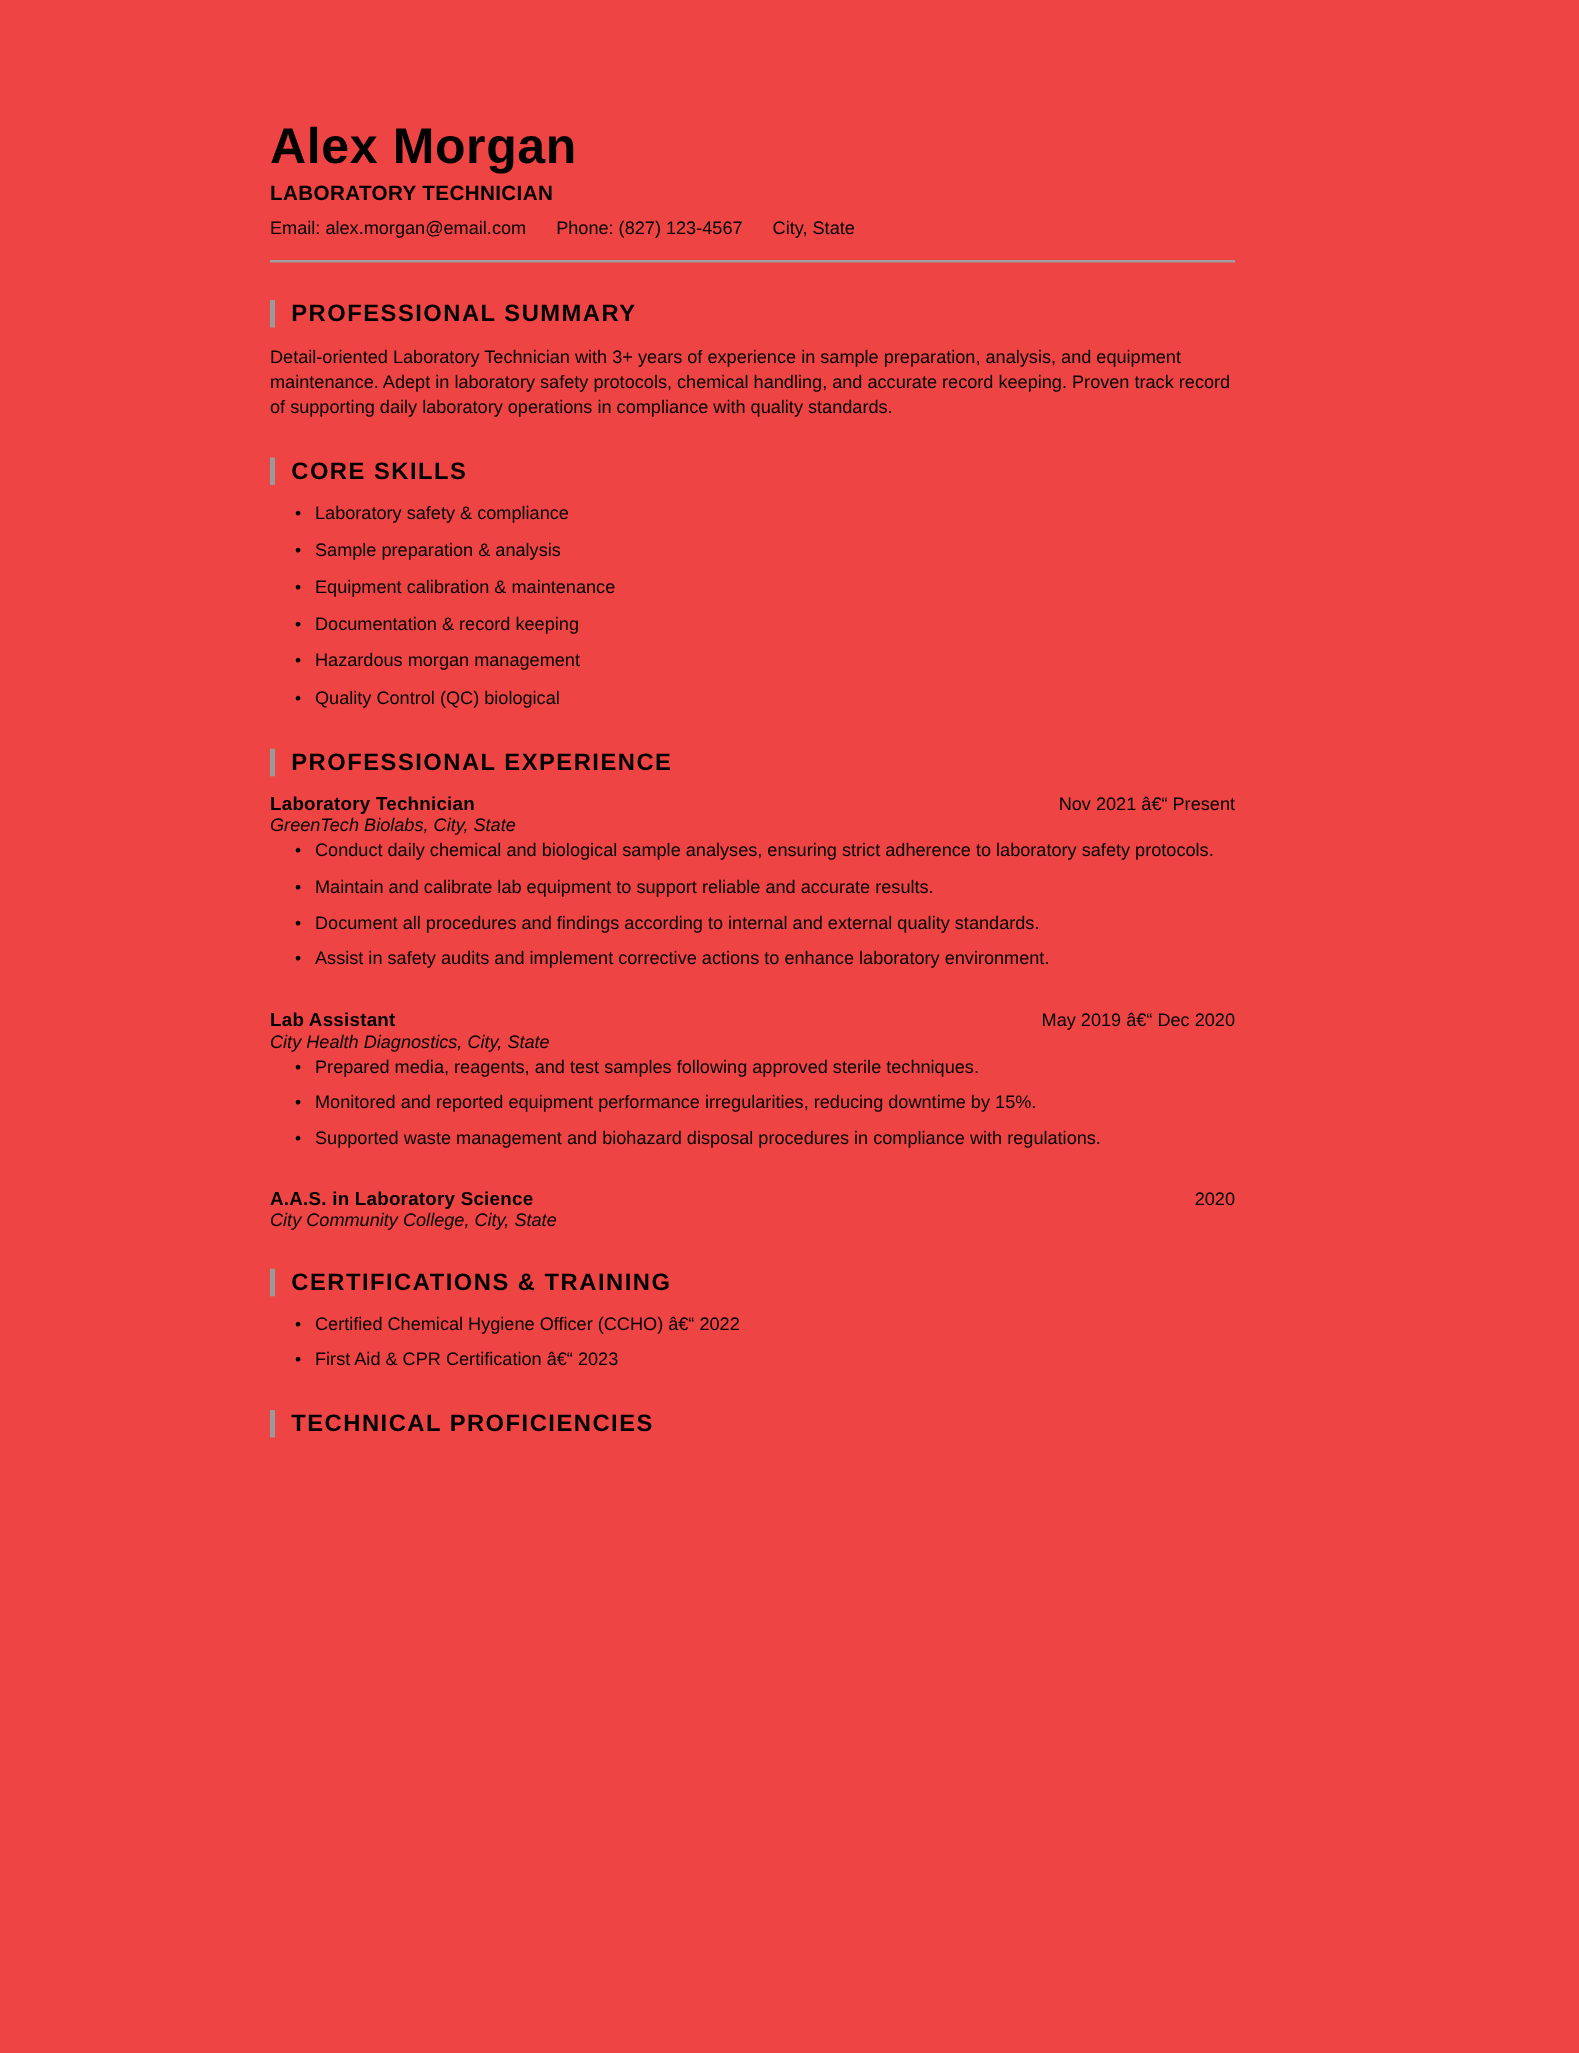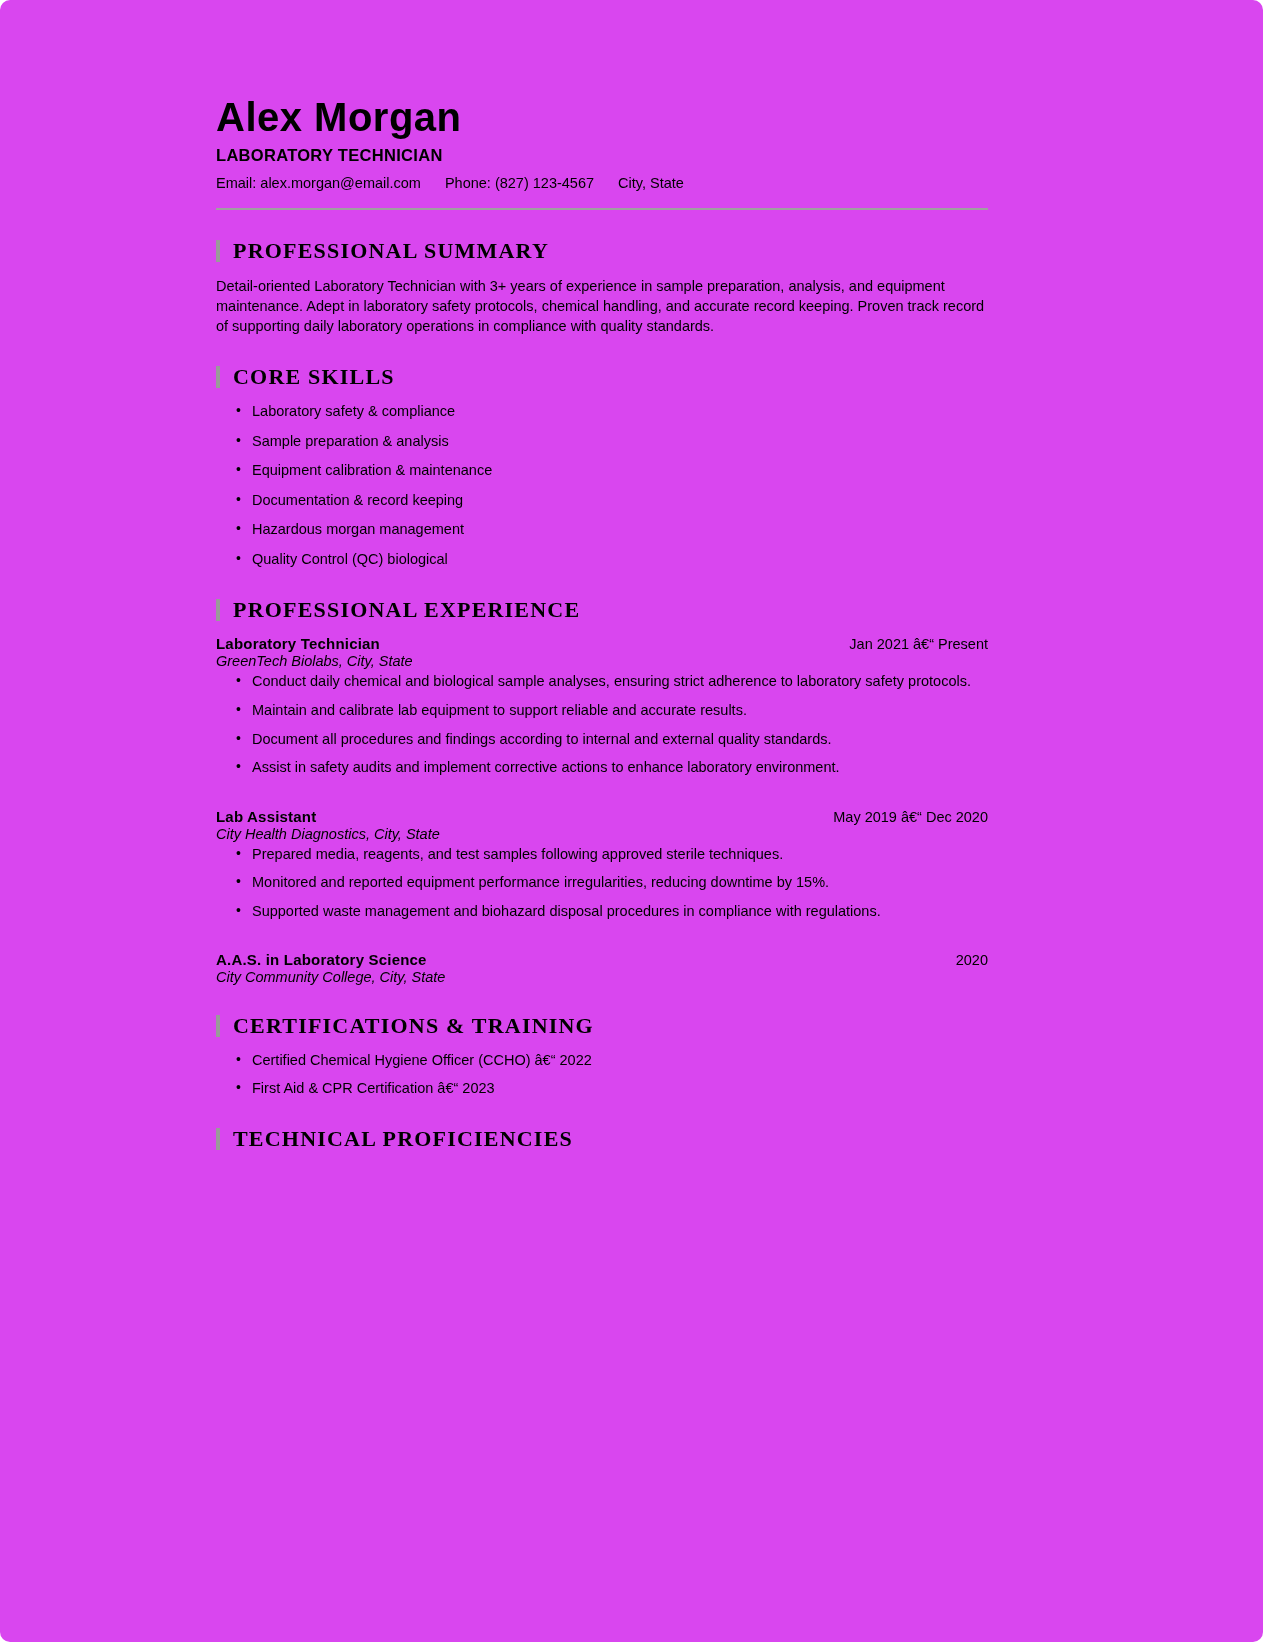--- a/index.html
+++ b/index.html
@@ -16,22 +16,21 @@
     position: relative;
   }
 
   
   .page {
     position: absolute;
     left: 0;
     top: 0;
     width: 1263px;
     height: 1642px;
-    background: #d946ef;
-    border-radius: 10px;
+    background: #ef4444;
   }
 
   
   .sheet {
     position: absolute;
     left: 216px;
     top: 96px;
     width: 772px;
     
     height: 1148px;
@@ -76,25 +75,24 @@
     margin-bottom: 14px;
   }
   .accent-bar {
     width: 4px;
     height: 22px;
     background: #9a9a9a;
     margin-right: 13px;
     flex: none;
   }
   .section-title {
-    font-size: 22px;
+    font-size: 19px;
     font-weight: bold;
     letter-spacing: 1.2px;
     line-height: 1;
-    font-family: Liberation Serif, serif;
   }
 
   
   .summary {
     font-size: 14.5px;
     line-height: 1.38;
     margin: 0;
   }
 
   
@@ -190,21 +188,21 @@
 
     <div class="section">
       <div class="section-head">
         <div class="accent-bar"></div>
         <div class="section-title">PROFESSIONAL EXPERIENCE</div>
       </div>
 
       <div class="entry">
         <div class="entry-top">
           <span class="entry-role">Laboratory Technician</span>
-          <span class="entry-dates">Jan 2021 â€“ Present</span>
+          <span class="entry-dates">Nov 2021 â€“ Present</span>
         </div>
         <div class="entry-org">GreenTech Biolabs, City, State</div>
         <ul class="bullets">
           <li>Conduct daily chemical and biological sample analyses, ensuring strict adherence to laboratory safety protocols.</li>
           <li>Maintain and calibrate lab equipment to support reliable and accurate results.</li>
           <li>Document all procedures and findings according to internal and external quality standards.</li>
           <li>Assist in safety audits and implement corrective actions to enhance laboratory environment.</li>
         </ul>
       </div>
 

